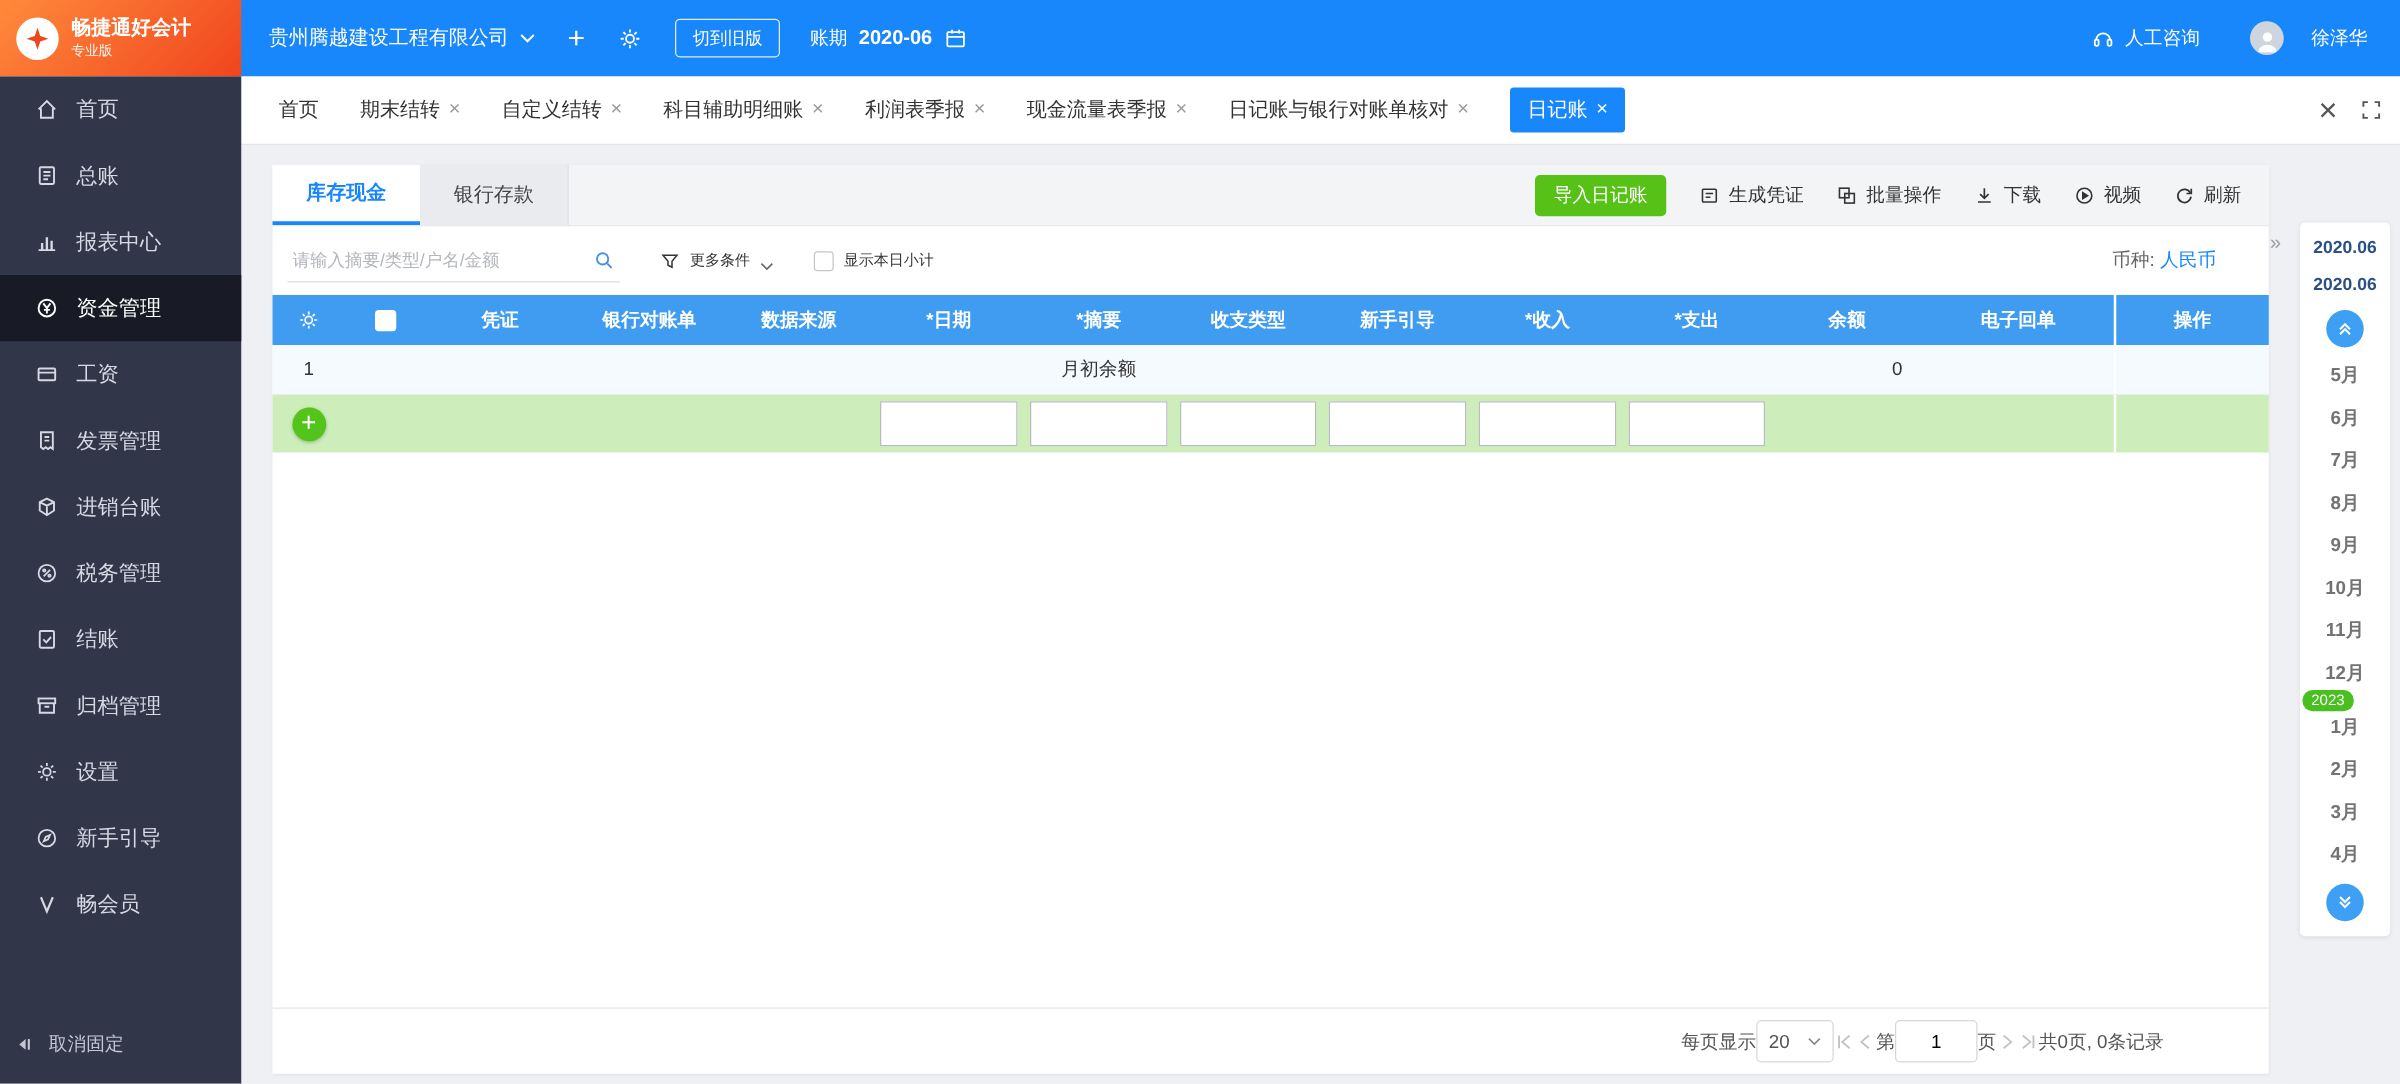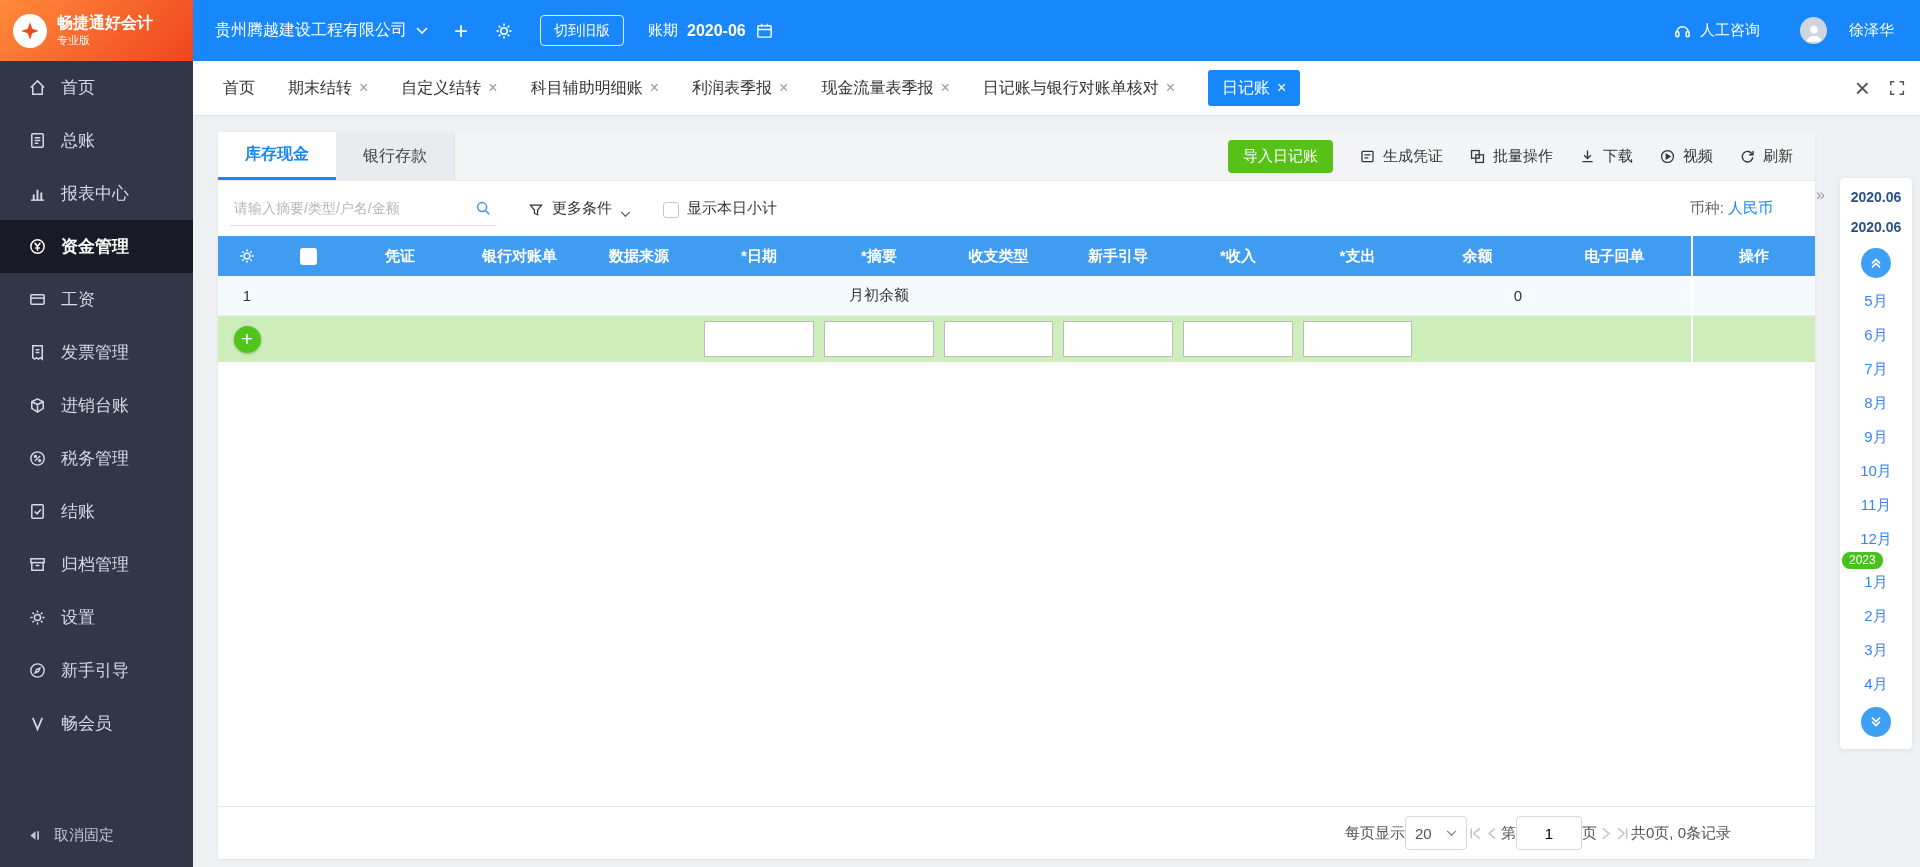--- a/index.html
+++ b/index.html
@@ -16,22 +16,22 @@
 .tb-ico{margin-left:26px;display:flex;align-items:center;cursor:pointer;font-size:24px;line-height:1}
 .btn-oldver{margin-left:26px;border:1px solid rgba(255,255,255,.85);border-radius:4px;height:31px;display:flex;align-items:center;padding:0 13px;font-size:14px;cursor:pointer}
 .tb-period{display:flex;align-items:center;gap:9px;margin-left:24px;font-size:15px}
 .tb-period b{font-size:16px}
 .tb-right{margin-left:auto;display:flex;align-items:center;gap:22px;padding-right:26px;font-size:15px}
 .tb-right .grp{display:flex;align-items:center;gap:8px;cursor:pointer}
 .avatar{width:27px;height:27px;border-radius:50%;background:#cfd5df;display:flex;align-items:end;justify-content:center;overflow:hidden;margin-left:18px}
 
 .sidebar{position:absolute;top:61px;bottom:0;left:0;width:193px;background:#313648;color:#d6d9e4;z-index:5}
 .side-item{height:53px;display:flex;align-items:center;gap:14px;padding-left:28px;font-size:17px;cursor:pointer}
-.side-item.active{background:#181b26;color:#fff;font-weight:700}
-.side-pin{position:absolute;bottom:10px;left:15px;right:0;height:44px;display:flex;align-items:center;gap:10px;padding-left:12px;font-size:15px;color:#c3c7d4;cursor:pointer}
+.side-item.active{background:#181b26;color:#fff;font-weight:400}
+.side-pin{position:absolute;bottom:10px;left:0;right:0;height:44px;display:flex;align-items:center;gap:10px;padding-left:12px;font-size:15px;color:#c3c7d4;cursor:pointer}
 
 .main{position:absolute;top:61px;left:193px;right:0;bottom:0}
 .tabbar{position:relative;height:55px;background:#fff;border-bottom:1px solid #e3e6ea;display:flex;align-items:center;padding-left:30px;gap:33px;box-shadow:0 1px 2px rgba(0,0,0,.04)}
 .tab{display:flex;align-items:center;gap:7px;font-size:16px;color:#333;cursor:pointer;white-space:nowrap}
 .tab .x{color:#999;font-size:16px;line-height:1}
 .tab.active{background:#1787fb;color:#fff;height:36px;padding:0 14px;border-radius:3px}
 .tab.active .x{color:#fff}
 .tabbar-right{position:absolute;right:14px;top:0;height:100%;display:flex;align-items:center;gap:18px;color:#555}
 .tabbar-right .bigx{font-size:26px;line-height:1;cursor:pointer}
 
@@ -41,21 +41,21 @@
 .subtabs{display:flex}
 .subtab{display:flex;align-items:center;padding:0 27px;font-size:16px;color:#444;background:#e9ebee;cursor:pointer;border-right:1px solid #e0e2e6}
 .subtab.active{background:#fff;color:#1787fb;font-weight:700;border-bottom:3px solid #1787fb;border-right:none}
 .head-tools{display:flex;align-items:center;gap:26px;padding-right:22px}
 .btn-green{background:#57c117;color:#fff;font-size:15px;height:33px;display:flex;align-items:center;padding:0 15px;border-radius:4px;cursor:pointer}
 .tool{display:flex;align-items:center;gap:7px;font-size:15px;color:#333;cursor:pointer}
 .filter-row{height:55px;display:flex;align-items:center;padding:0 12px;gap:32px}
 .search-box{display:flex;align-items:center;width:266px;border-bottom:1px solid #dcdee2;height:34px;padding:0 4px}
 .search-box input{border:none;outline:none;flex:1;font-size:14px;color:#333;font-family:inherit;background:transparent}
 .search-box input::placeholder{color:#b3b6bc}
-.more-cond,.chkrow{display:flex;align-items:flex-end;gap:8px;font-size:15px;color:#333;cursor:pointer}
+.more-cond,.chkrow{display:flex;align-items:flex-end;gap:8px;font-size:12px;color:#333;cursor:pointer}
 .chk{width:16px;height:16px;border:1px solid #c4c7cc;border-radius:3px;background:#fff}
 .currency{margin-left:auto;font-size:15px;color:#666;padding-right:30px}
 .currency b{color:#1787fb;font-weight:400;cursor:pointer}
 
 .thead{display:flex;height:40px;background:#3f9cf0;color:#fff;font-size:15px;font-weight:700}
 .thead>div,.trow>div,.grow>div{display:flex;align-items:center;justify-content:center;height:100%}
 .trow{display:flex;height:40px;background:#f5faff;font-size:15px;border-bottom:1px solid #e9eef3;color:#333}
 .grow{display:flex;height:46px;background:#cdeebb}
 .w58{width:58px}.w64{width:64px}.w120{width:120px}.w119{width:119px}.w121{width:121px}.w153{width:153px}.wop{width:122px}
 .wgap{width:2px;background:#fff}
@@ -65,21 +65,21 @@
 .balance-cell{justify-content:flex-end !important;padding-right:16px}
 
 .footer-line{position:absolute;left:0;right:0;bottom:52px;border-top:1px solid #e3e6ea}
 .pagination{position:absolute;right:84px;bottom:9px;display:flex;align-items:center;font-size:15px;color:#555}
 .pg-select{width:62px;height:34px;border:1px solid #d4d7db;border-radius:4px;display:flex;align-items:center;justify-content:space-between;padding:0 9px;cursor:pointer;background:#fff}
 .pg-input{width:66px;height:34px;border:1px solid #d4d7db;border-radius:4px;text-align:center;font-size:15px;outline:none;font-family:inherit}
 .pg-ico{color:#c0c4ca;display:flex;align-items:center;cursor:pointer}
 
 .month-panel{position:absolute;top:62px;right:8px;width:72px;background:#fff;border-radius:4px;padding:10px 0 12px;display:flex;flex-direction:column;align-items:center;gap:12px;box-shadow:0 1px 4px rgba(0,0,0,.08)}
 .mp-period{font-size:14px;font-weight:700;color:#2a5183;cursor:pointer;line-height:18px}
-.mp-month{font-size:15px;font-weight:400;color:#3b82f6;cursor:pointer;line-height:22px}
+.mp-month{font-size:15px;font-weight:700;color:#737373;cursor:pointer;line-height:22px}
 .mp-arrow{width:30px;height:30px;border-radius:50%;background:#3da0f5;display:flex;align-items:center;justify-content:center;cursor:pointer}
 .mp-badge{align-self:flex-start;margin:-10px 12px -10px 2px;background:#49c01f;color:#fff;font-size:12px;border-radius:8px;padding:1px 7px;line-height:15px}
 .mp-collapse{position:absolute;left:-24px;top:8px;color:#9aa0a8;font-size:16px;cursor:pointer}
 </style>
 </head>
 <body>
 
 <div class="topbar">
   <div class="logo">
     <span class="logo-mark">

